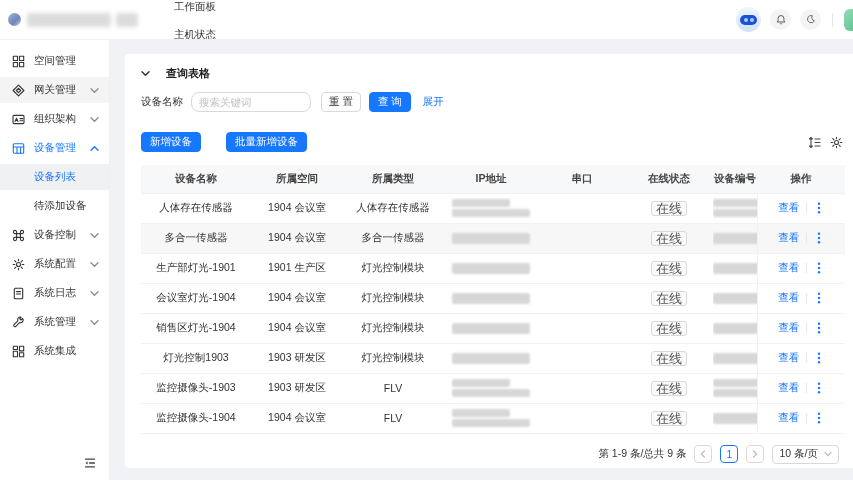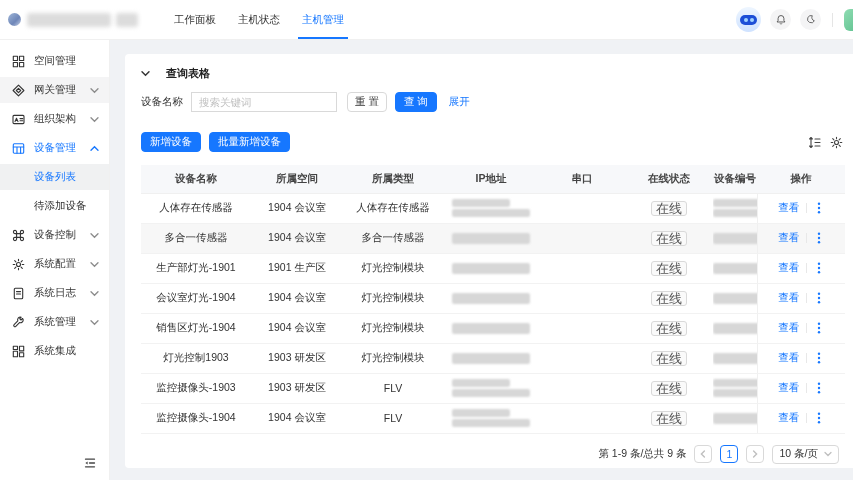--- a/index.html
+++ b/index.html
@@ -14,21 +14,21 @@
   
   .top-header {
     height:40px; background:#fff; border-bottom:1px solid #f0f0f0;
     display:flex; align-items:center; padding:0 0 0 8px; flex:0 0 auto; overflow:hidden;
   }
   .logo-dot { width:13px; height:13px; border-radius:50%;
     background:linear-gradient(135deg,#9fb6d8,#6e86b8 60%,#c7d2e6); filter:blur(.4px); flex:0 0 auto;}
   .logo-blur { height:14px; border-radius:3px; background:#dcdcdc; filter:blur(2px); margin-left:6px; }
   .logo-blur.b1 { width:84px; }
   .logo-blur.b2 { width:22px; margin-left:5px; }
-  .top-nav { display:flex; align-items:stretch; height:100%; margin-left:32px; gap:14px; }
+  .top-nav { display:flex; align-items:stretch; height:100%; margin-left:32px; gap:14px;flex-direction:column; }
   .nav-tab { display:flex; align-items:center; padding:0 4px; position:relative; cursor:pointer; color:#333; }
   .nav-tab.active { color:#1677ff; }
   .nav-tab.active::after { content:""; position:absolute; left:0; right:0; bottom:0; height:2.5px; background:#1677ff; }
   .header-right { margin-left:auto; display:flex; align-items:center; gap:9px; padding-right:0; }
   .robot-avatar { width:25px; height:25px; border-radius:50%;
     background:linear-gradient(180deg,#eef6ff,#cfe2ff); position:relative; flex:0 0 auto;}
   .robot-avatar::before { content:""; position:absolute; left:4px; top:8px; width:17px; height:10px;
     border-radius:5px; background:#1d4fd7; }
   .robot-avatar::after { content:""; position:absolute; left:8px; top:11px; width:4px; height:4px; border-radius:50%;
     background:#9fd2ff; box-shadow:6px 0 0 #9fd2ff; }
@@ -66,30 +66,30 @@
   .panel { flex:1; background:#fff; border-radius:4px 0 0 4px; padding:12px 8px 0 16px;
     display:flex; flex-direction:column; min-width:0; }
 
   .query-title-row { display:flex; align-items:center; gap:16px; height:16px; cursor:pointer; }
   .q-chev { width:9px; height:9px; color:#333; }
   .q-chev svg { width:9px; height:9px; fill:none; stroke:currentColor; stroke-width:1.4; stroke-linecap:round; }
   .query-title { font-weight:bold; font-size:11px; color:#222; }
 
   .query-form { display:flex; align-items:center; margin-top:11px; height:20px; }
   .form-label { margin-right:8px; color:#333; }
-  .form-input { width:146px; height:20px; border:1px solid #d9d9d9; border-radius:0;
+  .form-input { width:120px; height:20px; border:1px solid #d9d9d9; border-radius:8px;
     padding:0 7px; font-size:10.5px; color:#333; font-family:inherit; outline:none; }
   .form-input::placeholder { color:#bfbfbf; }
   .btn { height:20px; border-radius:4px; font-size:10.5px; font-family:inherit;
     display:inline-flex; align-items:center; justify-content:center; cursor:pointer; }
   .btn-default { background:#fff; border:1px solid #d9d9d9; color:#333; padding:0 7px; margin-left:10px; }
   .btn-primary { background:#1677ff; border:1px solid #1677ff; color:#fff; padding:0 8px; margin-left:8px; }
   .link { color:#1677ff; cursor:pointer; margin-left:12px; }
 
-  .toolbar-row { display:flex; margin-top:20px; height:20px; }
+  .toolbar-row { display:flex; margin-top:20px; height:20px;gap:17px; }
   .toolbar-icons { margin-left:auto; display:flex; align-items:center; gap:9px; color:#444; padding-right:2px; }
   .t-icon { width:13px; height:13px; cursor:pointer; }
   .t-icon svg { width:13px; height:13px; fill:none; stroke:currentColor; stroke-width:1.1; stroke-linecap:round; stroke-linejoin:round; }
 
   
   .tbl { margin-top:13px; width:100%; border-collapse:collapse; table-layout:fixed; }
   .tbl col.c0{width:110px}.tbl col.c1{width:92px}.tbl col.c2{width:100px}.tbl col.c3{width:96px}
   .tbl col.c4{width:86px}.tbl col.c5{width:88px}.tbl col.c6{width:44px}.tbl col.c7{width:88px}
   .tbl th { background:#f7f8fa; height:28px; font-weight:bold; color:#444; font-size:10.5px;
     text-align:center; white-space:nowrap; overflow:hidden; border-bottom:1px solid #f0f0f0; }

